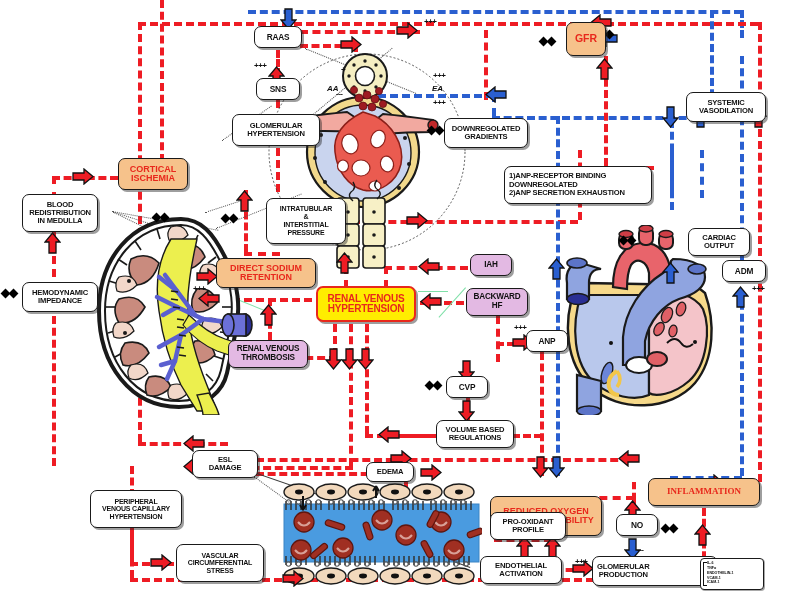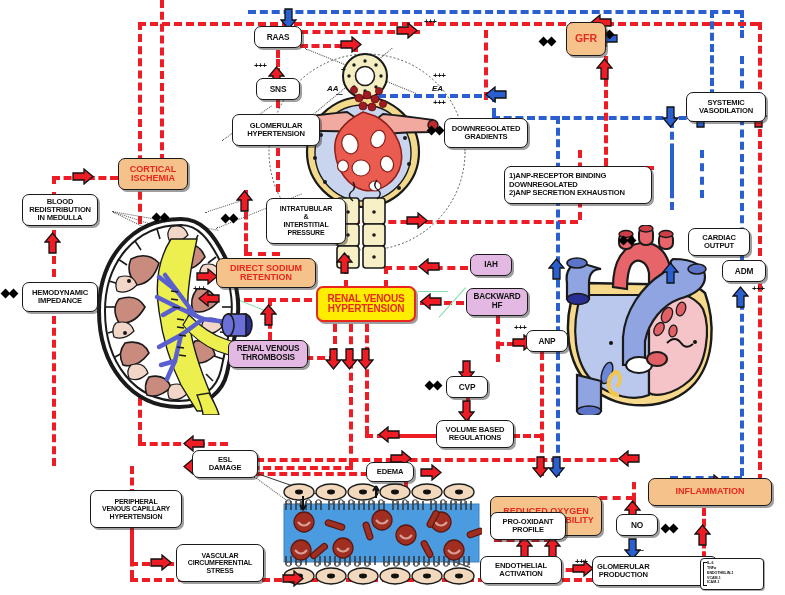--- a/index.html
+++ b/index.html
@@ -908,21 +908,21 @@
 
   <div class="node small" style="left:686px;top:92px;width:80px;height:30px;white-space:pre-line;">SYSTEMIC
 VASODILATION</div>
 
   <div class="node small" style="left:444px;top:118px;width:84px;height:30px;white-space:pre-line;">DOWNREGOLATED
 GRADIENTS</div>
 
   <div class="node orange sm" style="left:118px;top:158px;width:70px;height:32px;white-space:pre-line;">CORTICAL
 ISCHEMIA</div>
 
-  <div class="node small" style="left:22px;top:194px;width:76px;height:32px;white-space:pre-line;">BLOOD
+  <div class="node small" style="left:22px;top:194px;width:76px;height:38px;white-space:pre-line;">BLOOD
 REDISTRIBUTION
 IN MEDULLA</div>
 
   <div class="node small" style="left:22px;top:282px;width:76px;height:30px;white-space:pre-line;">HEMODYNAMIC
 IMPEDANCE</div>
 
   <div class="node tiny" style="left:266px;top:198px;width:80px;height:46px;white-space:pre-line;line-height:1.12;">INTRATUBULAR
 &amp;
 INTERSTITIAL
 PRESSURE</div>
@@ -966,21 +966,21 @@
 VENOUS CAPILLARY
 HYPERTENSION</div>
 
   <div class="node tiny" style="left:176px;top:544px;width:88px;height:38px;white-space:pre-line;">VASCULAR
 CIRCUMFERENTIAL
 STRESS</div>
 
   <div class="node orange sm" style="left:490px;top:496px;width:112px;height:40px;white-space:pre-line;">REDUCED OXYGEN
 TISSUE AVALAIBILITY</div>
 
-  <div class="node orange sm" style="left:648px;top:478px;width:124px;height:28px;">INFLAMMATION</div>
+  <div class="node orange sm" style="left:648px;top:478px;width:112px;height:28px;font-family:Liberation Serif, serif;">INFLAMMATION</div>
 
   <div class="node small" style="left:490px;top:512px;width:76px;height:28px;white-space:pre-line;">PRO-OXIDANT
 PROFILE</div>
 
   <div class="node plain" style="left:616px;top:514px;width:42px;height:22px;">NO</div>
 
   <div class="node small" style="left:480px;top:556px;width:82px;height:28px;white-space:pre-line;">ENDOTHELIAL
 ACTIVATION</div>
 
   <div class="node small" style="left:592px;top:556px;width:126px;height:30px;justify-content:flex-start;padding-left:4px;white-space:pre-line;">GLOMERULAR

